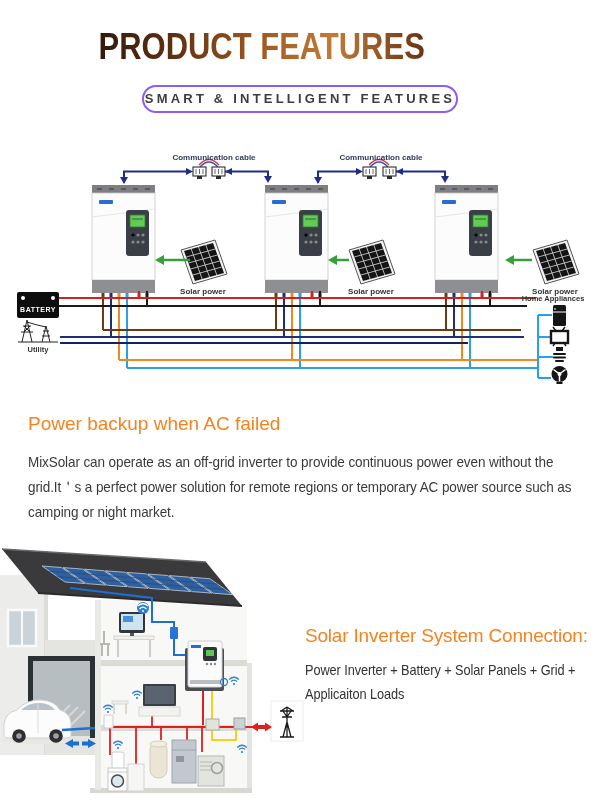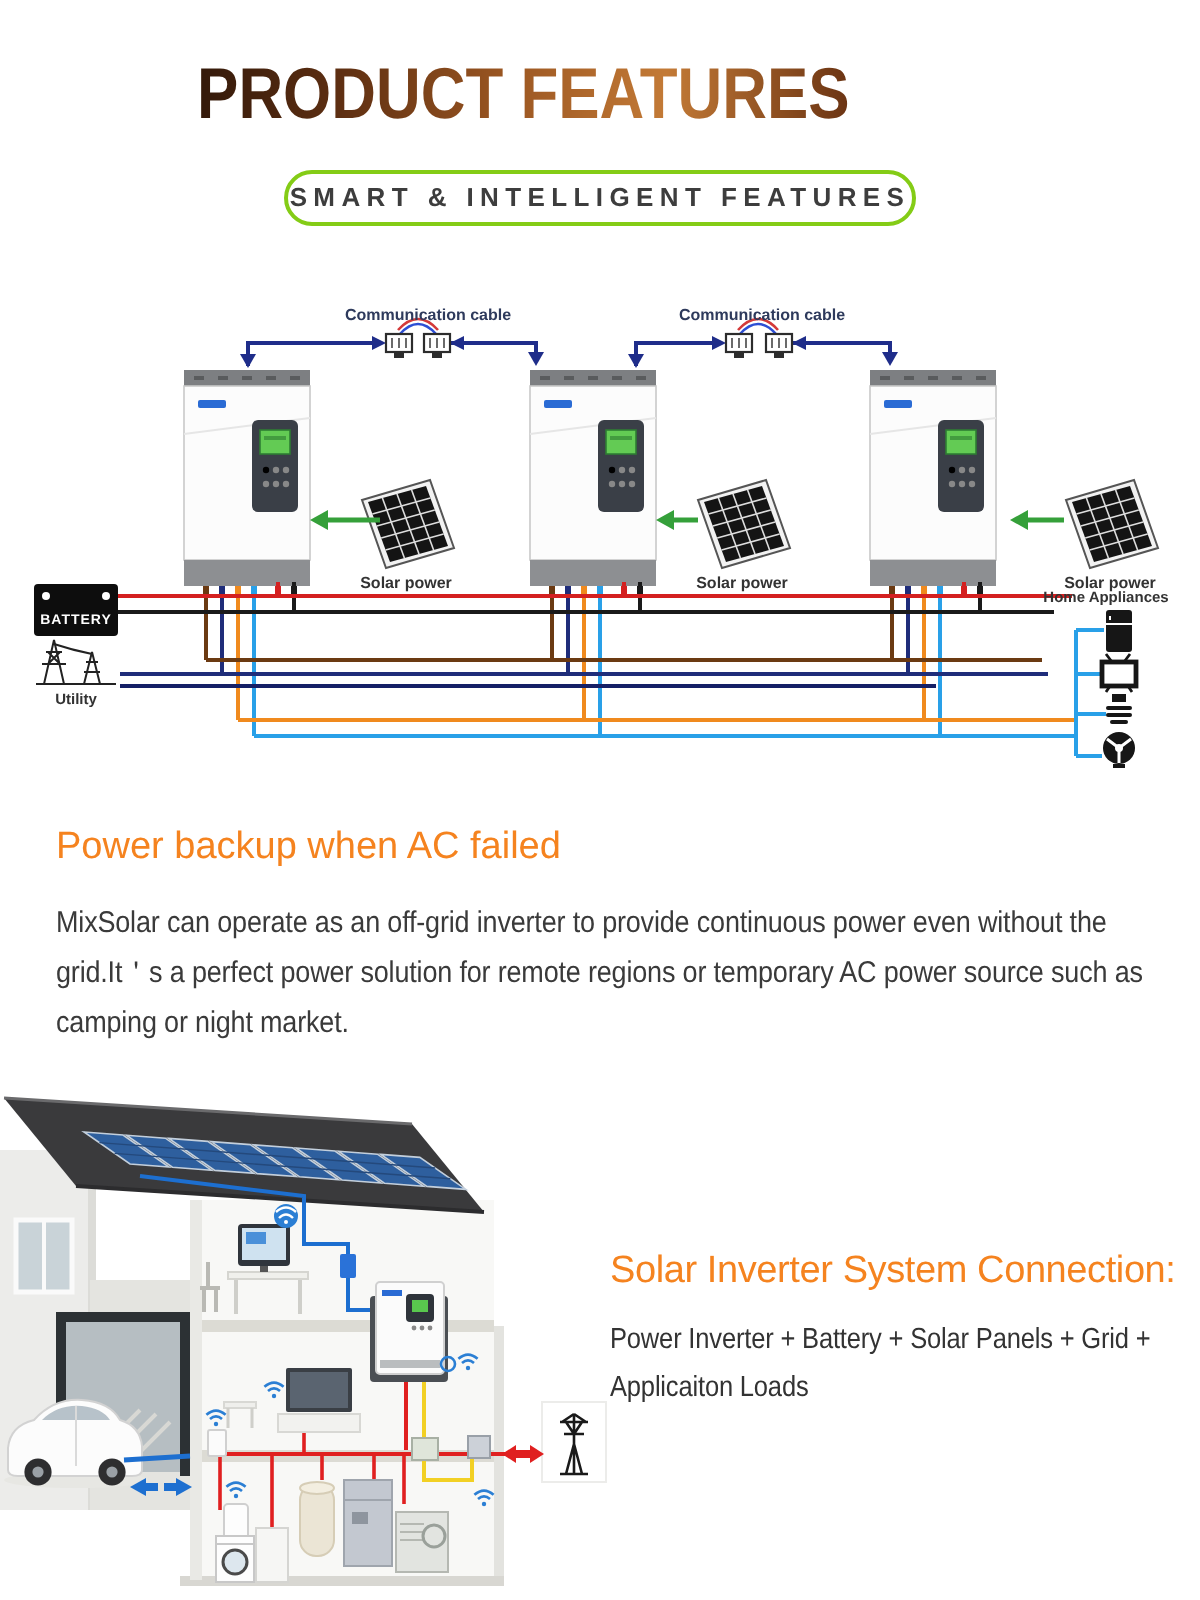--- a/index.html
+++ b/index.html
@@ -6,21 +6,21 @@
   body{width:600px;height:800px;background:#fff;overflow:hidden;position:relative;
        font-family:"Liberation Sans",sans-serif;}
   .abs{position:absolute;}
   
   .title-wrap{top:26px;left:0;width:524px;text-align:center;}
   .title{display:inline-block;font-size:36px;font-weight:800;letter-spacing:0px;
     transform:scaleX(.86);transform-origin:center;
     background:linear-gradient(90deg,#33190a 0%,#5e2f12 22%,#9c5722 48%,#c37a36 72%,#6b3413 100%);
     -webkit-background-clip:text;background-clip:text;color:transparent;white-space:nowrap;}
   .pill{top:85px;left:142px;width:316px;height:28px;box-sizing:border-box;
-    border:2px solid #84cc16;border-radius:16px;text-align:center;line-height:24px;
+    border:2px solid #8b5cf6;border-radius:16px;text-align:center;line-height:24px;
     font-size:13px;font-weight:700;letter-spacing:3.2px;color:#3d3d3d;white-space:nowrap;}
   
   .h-orange{color:#f5831f;font-weight:400;}
   .sec1-h{top:413px;left:28px;font-size:19px;}
   .sec1-p{top:449px;left:28px;width:600px;font-size:15px;line-height:25px;color:#3a3a3a;
     letter-spacing:-.1px;transform:scaleX(.9);transform-origin:0 0;}
   .sec1-p div{white-space:nowrap;}
   .sec2-h{top:625px;left:305px;font-size:19px;letter-spacing:-.2px;white-space:nowrap;}
   .sec2-p{top:658px;left:305px;width:330px;font-size:14.5px;line-height:24px;color:#333;
     letter-spacing:-.1px;transform:scaleX(.88);transform-origin:0 0;}

